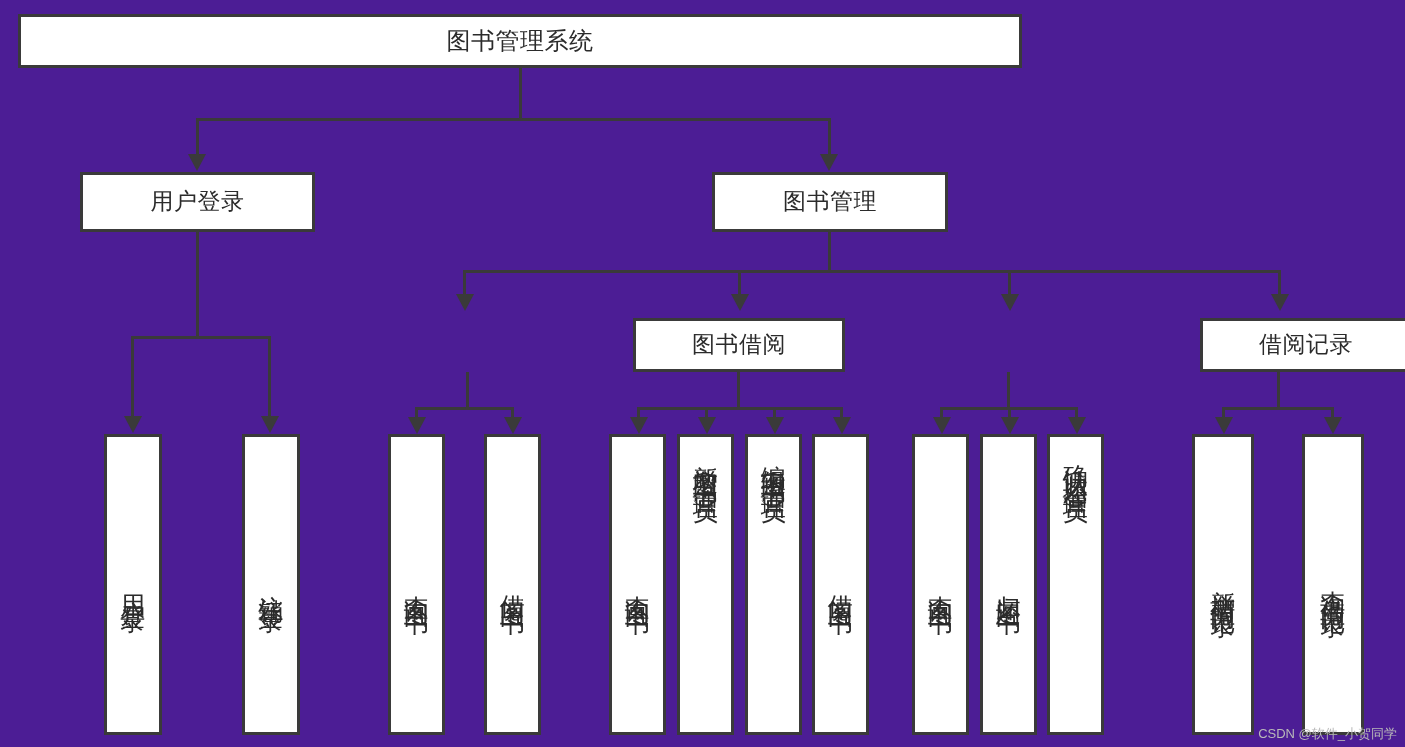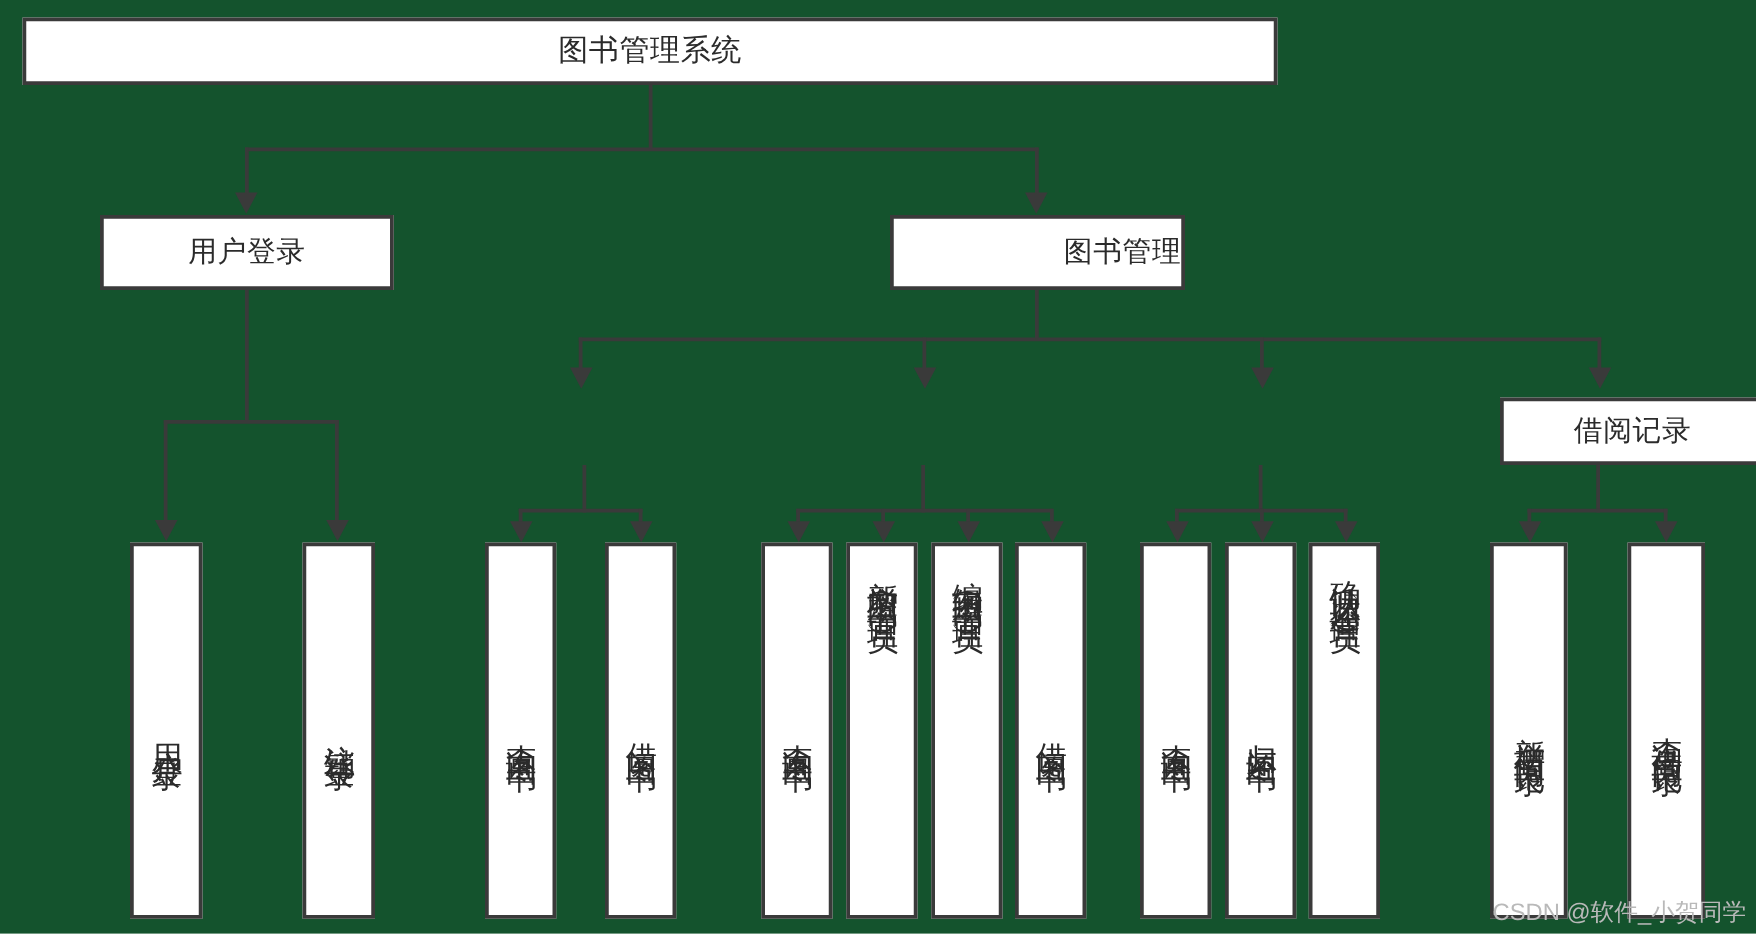--- a/index.html
+++ b/index.html
@@ -7,21 +7,21 @@
     padding: 0;
     background: #ffffff;
   }
   body {
     font-family: "Liberation Sans", "DejaVu Sans", sans-serif;
   }
   #canvas {
     position: relative;
     width: 1405px;
     height: 747px;
-    background: #14532d;
+    background: #4c1d95;
     overflow: hidden;
   }
   
   .node {
     position: absolute;
     box-sizing: border-box;
     border: 3px solid #3a3a3a;
     background: #ffffff;
     display: flex;
     align-items: center;
@@ -70,21 +70,21 @@
     height: 0;
     border-left: 9px solid transparent;
     border-right: 9px solid transparent;
     border-top: 17px solid #3a3a3a;
   }
   
   #watermark {
     position: absolute;
     right: 8px;
     bottom: 4px;
-    font-size: 19px;
+    font-size: 13px;
     color: #b9b9b9;
     white-space: nowrap;
     font-family: "Liberation Sans", "DejaVu Sans", sans-serif;
   }
 </style>
 </head>
 <body>
 
 <div id="canvas">
 
@@ -98,21 +98,21 @@
 
   <div class="conn vline" style="left:196px; top:118px; width:3px; height:38px;"></div>
   <div class="arrow" style="left:188px; top:154px;"></div>
   <div class="conn vline" style="left:828px; top:118px; width:3px; height:38px;"></div>
   <div class="arrow" style="left:820px; top:154px;"></div>
 
   <div class="node horiz" style="left:80px; top:172px; width:235px; height:60px;">
     <span class="label">用户登录</span>
   </div>
 
-  <div class="node horiz" style="left:712px; top:172px; width:236px; height:60px;justify-content:flex-end;">
+  <div class="node horiz" style="left:712px; top:172px; width:236px; height:60px;">
     <span class="label">图书管理</span>
   </div>
 
   <div class="conn vline" style="left:196px; top:232px; width:3px; height:105px;"></div>
   <div class="conn hline" style="left:131px; top:336px; width:140px; height:3px;"></div>
   <div class="conn vline" style="left:131px; top:336px; width:3px; height:82px;"></div>
   <div class="arrow" style="left:124px; top:416px;"></div>
   <div class="conn vline" style="left:268px; top:336px; width:3px; height:82px;"></div>
   <div class="arrow" style="left:261px; top:416px;"></div>
 
@@ -120,20 +120,23 @@
   <div class="conn hline" style="left:463px; top:270px; width:818px; height:3px;"></div>
   <div class="conn vline" style="left:463px; top:270px; width:3px; height:26px;"></div>
   <div class="arrow" style="left:456px; top:294px;"></div>
   <div class="conn vline" style="left:738px; top:270px; width:3px; height:26px;"></div>
   <div class="arrow" style="left:731px; top:294px;"></div>
   <div class="conn vline" style="left:1008px; top:270px; width:3px; height:26px;"></div>
   <div class="arrow" style="left:1001px; top:294px;"></div>
   <div class="conn vline" style="left:1278px; top:270px; width:3px; height:26px;"></div>
   <div class="arrow" style="left:1271px; top:294px;"></div>
 
+  <div class="node horiz" style="left:633px; top:318px; width:212px; height:54px;">
+    <span class="label">图书借阅</span>
+  </div>
   <div class="node horiz" style="left:1173px; top:318px; width:212px; height:54px;margin-left:27px;">
     <span class="label">借阅记录</span>
   </div>
 
   <div class="conn vline" style="left:466px; top:372px; width:3px; height:38px;"></div>
   <div class="conn hline" style="left:415px; top:407px; width:99px; height:3px;"></div>
   <div class="conn vline" style="left:415px; top:407px; width:3px; height:12px;"></div>
   <div class="arrow" style="left:408px; top:417px;"></div>
   <div class="conn vline" style="left:511px; top:407px; width:3px; height:12px;"></div>
   <div class="arrow" style="left:504px; top:417px;"></div>

